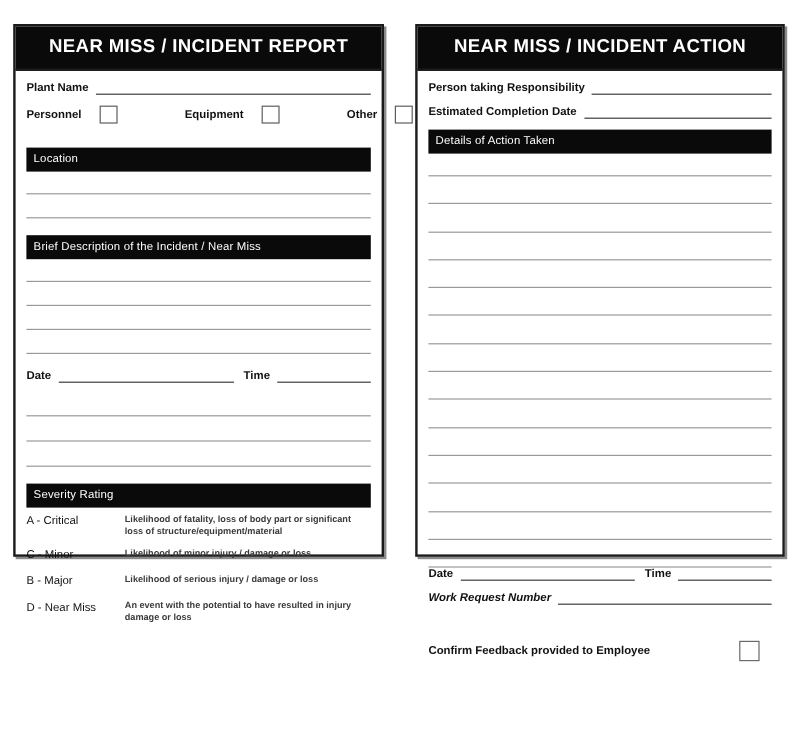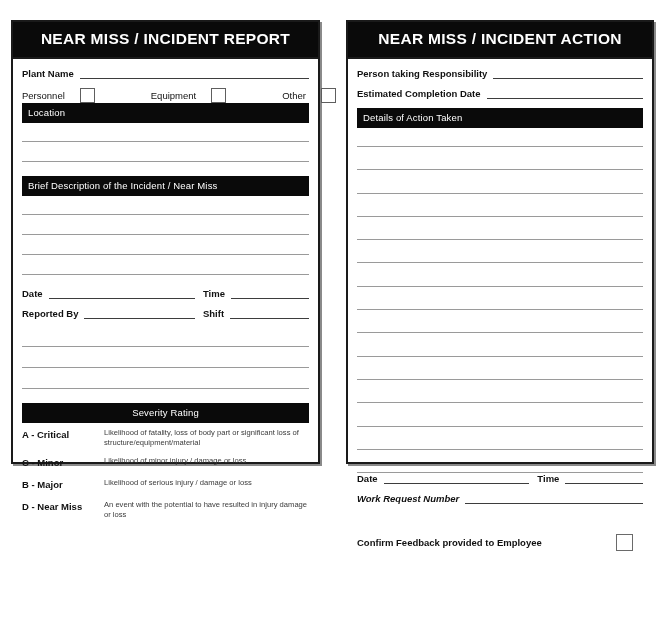--- a/index.html
+++ b/index.html
@@ -94,23 +94,23 @@
   .rule-line {
     border-bottom: 1px solid #9a9a9a;
     width: 100%;
   }
 
   
   .check-row {
     display: flex;
     align-items: center;
     font-size: 9.5px;
-    font-weight: normal;
-    color: #111111;
-    margin-bottom: 0;
+    font-weight: bold;
+    color: #111111;
+    margin-bottom: 20px;
     gap: 28px;
   }
   .check-item {
     display: flex;
     align-items: center;
     gap: 9px;
   }
   .check-spacer { flex: 1 1 auto; }
   .checkbox {
     width: 15px;
@@ -140,29 +140,29 @@
     flex-direction: column;
     gap: 9px;
   }
   .sev-row {
     display: flex;
     align-items: flex-start;
   }
   .sev-code {
     flex: 0 0 82px;
     font-size: 9.5px;
-    font-weight: bold;
+    font-weight: normal;
     color: #111111;
     line-height: 12px;
     padding-top: 1px;
   }
   .sev-desc {
     flex: 1 1 auto;
     font-size: 7.6px;
-    font-weight: normal;
+    font-weight: bold;
     color: #3a3a3a;
     line-height: 9.5px;
   }
 
   .spacer-flex { flex: 1 1 auto; }
 
   
   .confirm-row {
     display: flex;
     align-items: center;
@@ -233,38 +233,28 @@
         <span class="dual-col-a">
           <span class="field-label">Date</span>
           <span class="field-rule"></span>
         </span>
         <span class="dual-col-b">
           <span class="field-label">Time</span>
           <span class="field-rule"></span>
         </span>
       </div>
 
-      <div class="dual-row">
-        <span class="dual-col-a">
-          <span class="field-label">Reported By</span>
-          <span class="field-rule"></span>
-        </span>
-        <span class="dual-col-b">
-          <span class="field-label">Shift</span>
-          <span class="field-rule"></span>
-        </span>
-      </div>
 
       <div class="rules">
           <div class="rule-line" style="margin-top:18px;"></div>
           <div class="rule-line" style="margin-top:20px;"></div>
           <div class="rule-line" style="margin-top:20px;"></div>
         </div>
 
-      <div class="section-head" style="margin-top:14px;text-align:center;">Severity Rating</div>
+      <div class="section-head" style="margin-top:14px;">Severity Rating</div>
 
       <div class="severity-table">
           <div class="sev-row">
             <div class="sev-code">A - Critical</div>
             <div class="sev-desc">Likelihood of fatality, loss of body part or significant loss of structure/equipment/material</div>
           </div>
           <div class="sev-row">
             <div class="sev-code">C - Minor</div>
             <div class="sev-desc">Likelihood of minor injury / damage or loss</div>
           </div>

